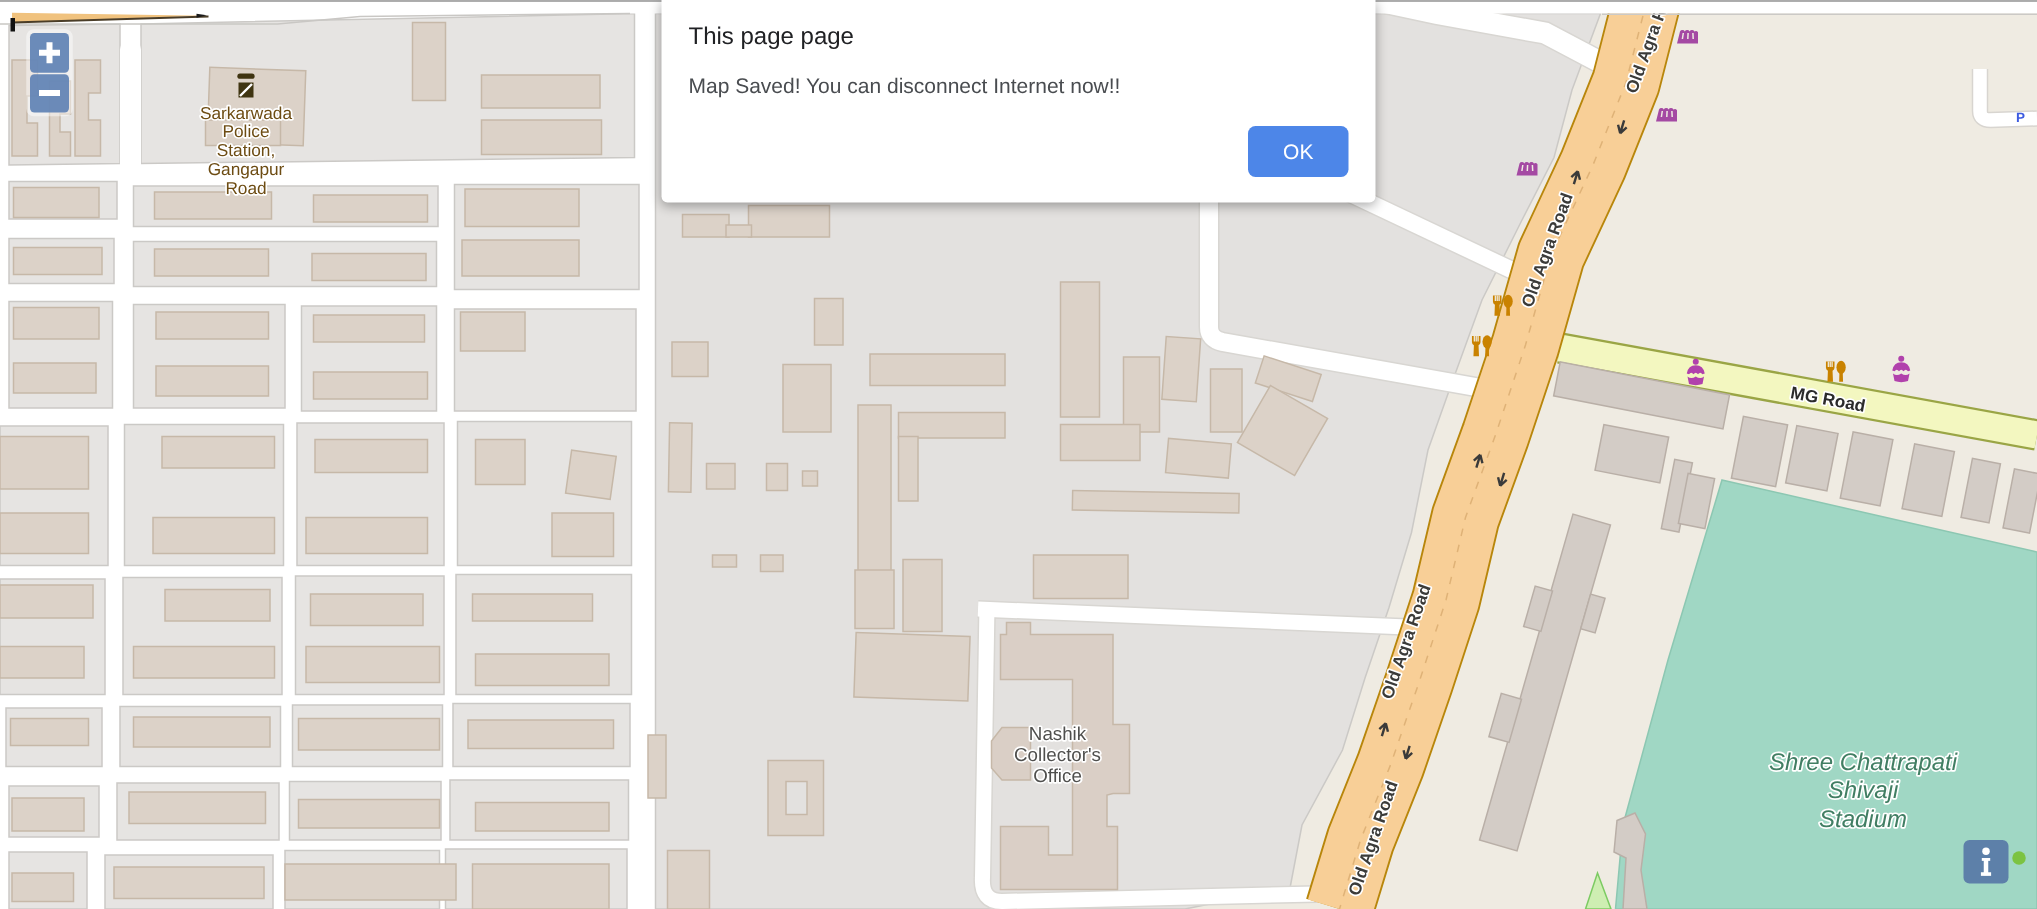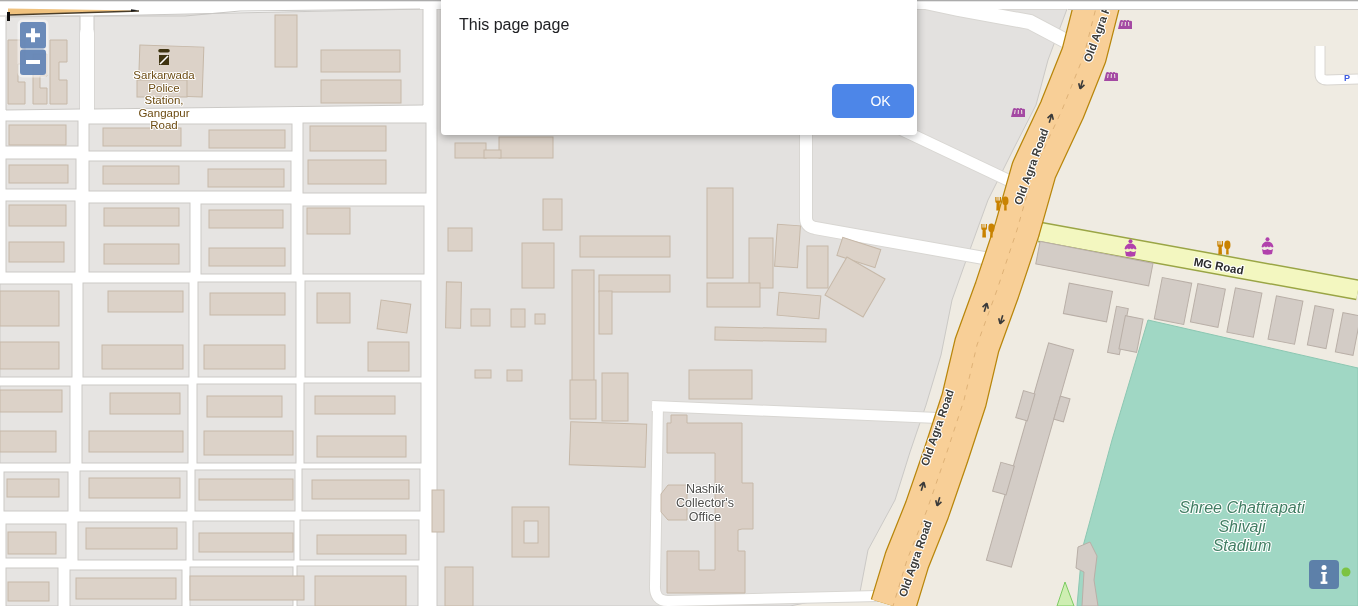--- a/index.html
+++ b/index.html
@@ -4,21 +4,21 @@
 <style>
   html,body{margin:0;padding:0;background:#fff;font-family:"Liberation Sans",sans-serif;}
   #page{position:relative;width:1358px;height:606px;overflow:hidden;background:#fff;}
   svg{position:absolute;left:0;top:0;}
   .halo{paint-order:stroke;stroke:#fff;stroke-width:2.2px;stroke-linejoin:round;}
   #dialog{position:absolute;left:441px;top:0;width:476px;height:135px;background:#fff;
     border-radius:0 0 4px 4px;box-shadow:0 2px 8px rgba(0,0,0,0.33);z-index:20;}
   #dlg-title{position:absolute;left:18px;top:16px;font-size:16px;color:#202124;}
   #dlg-body{position:absolute;left:18px;top:49px;font-size:14px;color:#494c50;}
   #okbtn{position:absolute;left:391px;top:84px;width:67px;height:34px;background:#4d86e8;
-    border-radius:5px;color:#fff;font-size:14px;text-align:center;line-height:34px;padding-left:15px;}
+    border-radius:5px;color:#fff;font-size:14px;text-align:center;line-height:34px;}
 </style>
 </head>
 <body>
 <div id="page">
 <svg width="1358" height="606" viewBox="0 0 1358 606">
 
   <rect x="410" y="8" width="948" height="598" fill="#efebe2"></rect>
 
   <rect x="0" y="8" width="441" height="598" fill="#ffffff"></rect>
 
@@ -332,16 +332,17 @@
     <rect x="20" y="49.5" width="26" height="25.5" rx="3" fill="#5f82b4" opacity="0.92"></rect>
     <path d="M26,35.2 H40 M33,28.2 V42.2" stroke="#fff" stroke-width="4"></path>
     <path d="M26,62 H40" stroke="#fff" stroke-width="4"></path>
   </g>
 </svg>
 
 <div id="dialog">
 
   <div id="dlg-title">This page page</div>
 
+  <div id="dlg-body">Map Saved! You can disconnect Internet now!!</div>
 
   <div id="okbtn">OK</div>
 </div>
 </div>
 
 </body></html>

